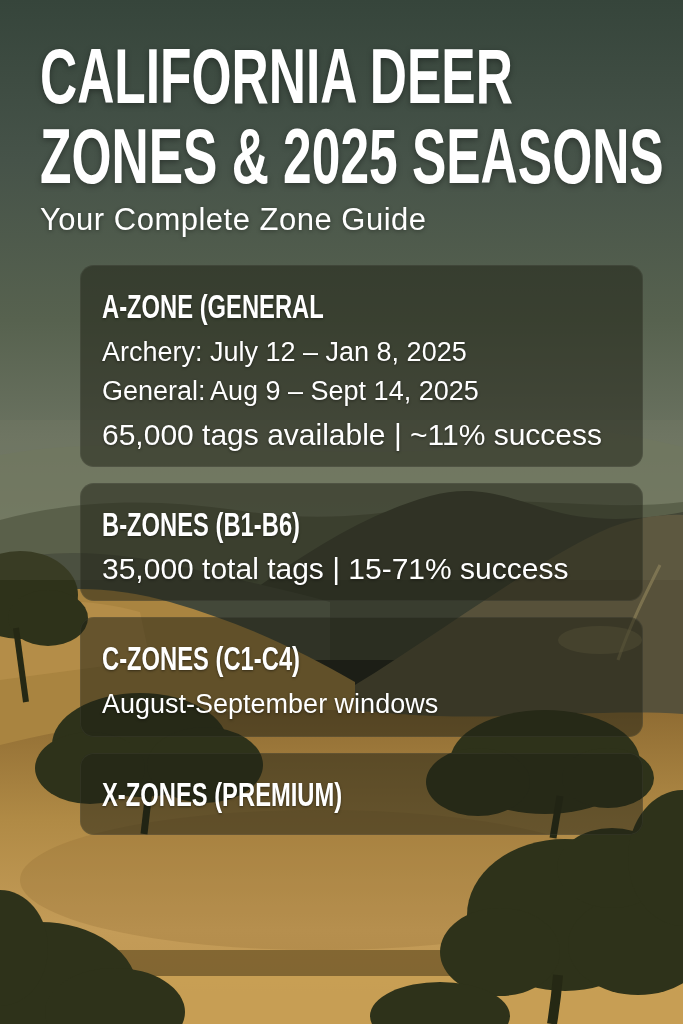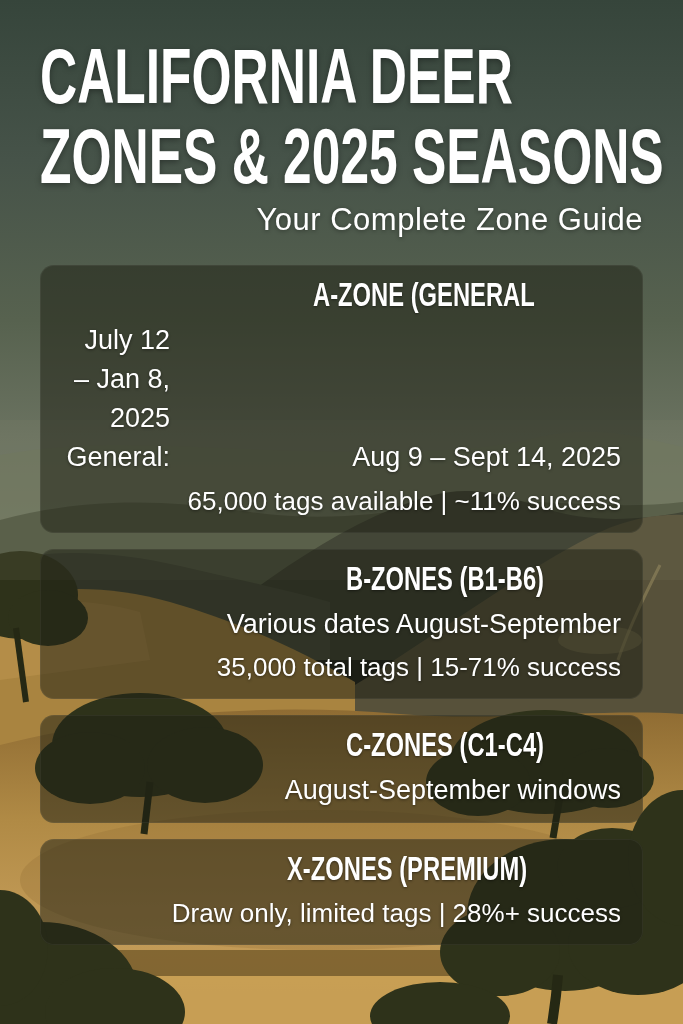--- a/index.html
+++ b/index.html
@@ -1,20 +1,19 @@
 <!DOCTYPE html>
 <html style="--text: #ffffff; --card_overlay: rgba(30,32,22,0.52); --sky_top: #37463c; --sky_mid: #5a6551; --haze: #7e8370; --mountain_dark: #393d2f; --grass_gold: #c09a55; --tree_dark: #2e321a;"><head>
 <meta charset="utf-8">
 <style>
   html,body { margin:0; padding:0; background:#1b1d18; }
   .poster {
     position:relative; width:683px; height:1024px; overflow:hidden;
     font-family:"Liberation Sans", sans-serif;
     color:var(--text, #ffffff);
-    text-align:right;
   }
   .bg { position:absolute; inset:0; width:100%; height:100%; display:block; }
   .content { position:absolute; inset:0; padding:36px 40px 0; box-sizing:border-box; }
 
   h1 {
     margin:0; font-weight:700; font-size:78px; line-height:80px;
     text-shadow:0 2px 8px rgba(0,0,0,.35);
   }
   .cond {
     display:block; transform:scaleX(.66); transform-origin:0 60%;
@@ -22,32 +21,33 @@
   }
   .subtitle {
     margin-top:4px; font-size:31px; line-height:40px; letter-spacing:.5px;
     text-shadow:0 1px 4px rgba(0,0,0,.4);
   }
 
   .card {
     margin-top:16px; border-radius:14px;
     background:var(--card_overlay, rgba(30,32,22,.52));
     box-shadow: inset 0 0 0 1px rgba(255,255,255,.05);
-    padding:12px 22px 14px;
+    padding:24px 22px 14px;
     text-shadow:0 1px 3px rgba(0,0,0,.45);
+    margin-left:40px;
   }
   .card.first { margin-top:25px; }
   .card h2 { margin:0 0 8px; font-size:33px; line-height:36px; font-weight:700; }
   .cond2 {
     display:inline-block; transform:scaleX(.72); transform-origin:0 60%;
     white-space:nowrap;
   }
   .row { display:grid; grid-template-columns:108px auto; font-size:27px; line-height:39px; }
   .line { font-size:27px; line-height:38px; }
-  .stats { margin-top:6px; font-size:26px; line-height:36px; }
+  .stats { margin-top:6px; font-size:30px; line-height:36px; }
 </style>
 </head>
 <body>
 
 <div class="poster">
 
   <svg class="bg" viewBox="0 0 683 1024" preserveAspectRatio="none" aria-hidden="true">
     <defs>
       <linearGradient id="sky" x1="0" y1="0" x2="0" y2="1">
         <stop offset="0" stop-color="#36453b"></stop>
@@ -129,45 +129,44 @@
       <span class="cond">ZONES &amp; 2025 SEASONS</span>
     </h1>
 
     <div class="subtitle">Your Complete Zone Guide</div>
 
     <section class="card first">
       <h2>
         <span class="cond2">A-ZONE (GENERAL</span>
       </h2>
       <div class="row">
+        <span>Archery:</span>
         <span>July 12 – Jan 8, 2025</span>
       </div>
       <div class="row">
         <span>General:</span>
         <span>Aug 9 – Sept 14, 2025</span>
       </div>
       <div class="stats">65,000 tags available | ~11% success</div>
     </section>
 
     <section class="card">
       <h2>
         <span class="cond2">B-ZONES (B1-B6)</span>
       </h2>
-      <div class="line">Various dates August-September</div>
       <div class="stats">35,000 total tags | 15-71% success</div>
     </section>
 
     <section class="card">
       <h2>
         <span class="cond2">C-ZONES (C1-C4)</span>
       </h2>
       <div class="line">August-September windows</div>
     </section>
 
     <section class="card">
       <h2>
         <span class="cond2">X-ZONES (PREMIUM)</span>
       </h2>
-      <div class="stats">Draw only, limited tags | 28%+ success</div>
     </section>
 
   </div>
 </div>
 
 </body></html>

